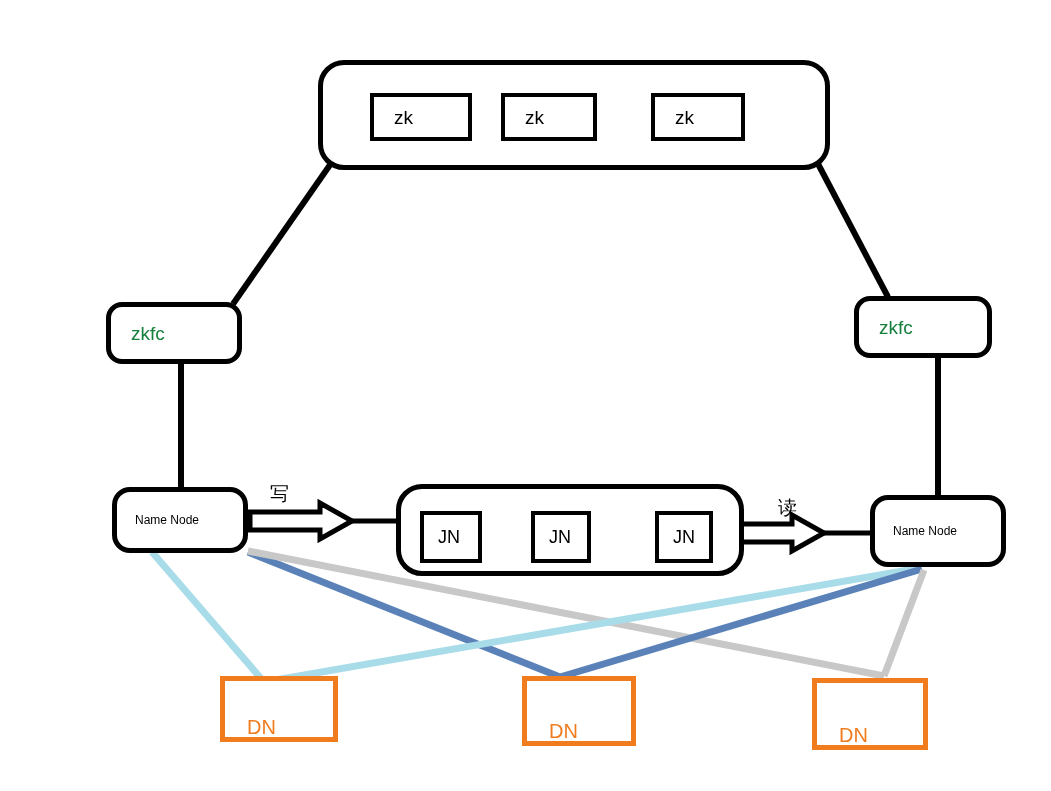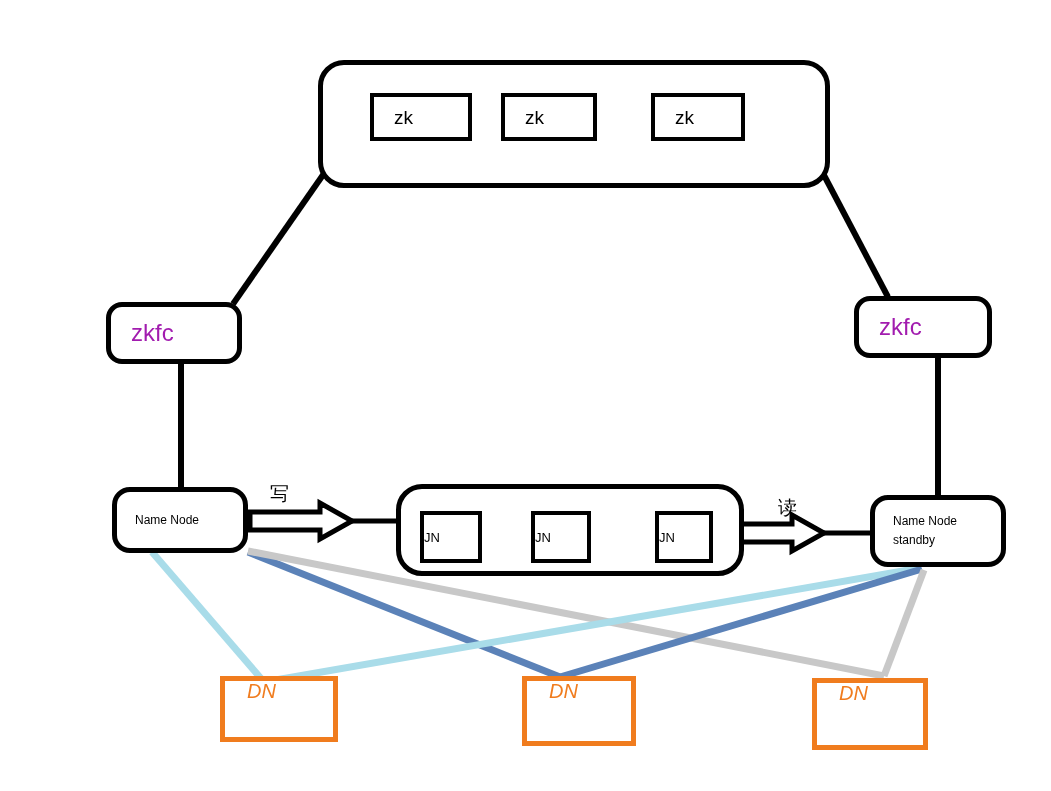--- a/index.html
+++ b/index.html
@@ -48,32 +48,33 @@
     align-items: center;
     justify-content: flex-start;
   }
   .leaf-label {
     font-size: 19px;
     color: #000000;
     padding-left: 20px;
     line-height: 1;
   }
   .jn-label {
-    font-size: 13px;
-    color: #000000;
+    font-size: 18px;
+    color: #000000;
+    padding-left: 14px;
     line-height: 1;
   }
   
   .zkfc-box {
     border: 5px solid #000000;
     border-radius: 16px;
   }
   .zkfc-label {
-    font-size: 24px;
-    color: #a21caf;
+    font-size: 19px;
+    color: #15803d;
     padding-left: 20px;
     line-height: 1;
   }
   
   .nn-box {
     border: 5px solid #000000;
     border-radius: 18px;
   }
   .nn-line {
     font-size: 12px;
@@ -82,22 +83,21 @@
     line-height: 1.55;
     white-space: nowrap;
   }
   
   .dn-box {
     position: absolute;
     box-sizing: border-box;
     border: 5px solid #F07C1E;
     background: #ffffff;
     display: flex;
-    align-items: flex-start;
-    font-style: italic;
+    align-items: flex-end;
   }
   .dn-label {
     font-size: 20px;
     color: #F07C1E;
     padding-left: 22px;
     line-height: 1;
   }
   
   .edge-label {
     position: absolute;
@@ -146,21 +146,21 @@
 
     <path d="M 152 552 L 264 682" stroke="#A9DCE9" stroke-width="7" fill="none"></path>
     <path d="M 248 552 L 560 677" stroke="#5B82B8" stroke-width="7" fill="none"></path>
     <path d="M 248 551 L 884 676" stroke="#C8C8C8" stroke-width="7" fill="none"></path>
 
     <path d="M 920 568 L 264 682" stroke="#A9DCE9" stroke-width="7" fill="none"></path>
     <path d="M 922 569 L 560 677" stroke="#5B82B8" stroke-width="7" fill="none"></path>
     <path d="M 924 570 L 884 676" stroke="#C8C8C8" stroke-width="7" fill="none"></path>
   </svg>
 
-  <div class="node group-box" style="left:318px; top:60px; width:512px; height:128px;">
+  <div class="node group-box" style="left:318px; top:60px; width:512px; height:110px;">
     <div class="leaf-box" style="left:47px; top:28px; width:102px; height:48px;">
       <span class="leaf-label">zk</span>
     </div>
     <div class="leaf-box" style="left:178px; top:28px; width:96px; height:48px;">
       <span class="leaf-label">zk</span>
     </div>
     <div class="leaf-box" style="left:328px; top:28px; width:94px; height:48px;">
       <span class="leaf-label">zk</span>
     </div>
   </div>
@@ -184,21 +184,20 @@
     <div class="leaf-box" style="left:130px; top:22px; width:60px; height:52px;">
       <span class="jn-label">JN</span>
     </div>
     <div class="leaf-box" style="left:254px; top:22px; width:58px; height:52px;">
       <span class="jn-label">JN</span>
     </div>
   </div>
 
   <div class="node nn-box" style="left:870px; top:495px; width:136px; height:72px;">
     <span class="nn-line">Name Node</span>
-    <span class="nn-line">standby</span>
   </div>
 
   <span class="edge-label" style="left:270px; top:484px;">写</span>
   <span class="edge-label" style="left:778px; top:498px;">读</span>
 
   <div class="dn-box" style="left:220px; top:676px; width:118px; height:66px;">
     <span class="dn-label">DN</span>
   </div>
 
   <div class="dn-box" style="left:522px; top:676px; width:114px; height:70px;">

